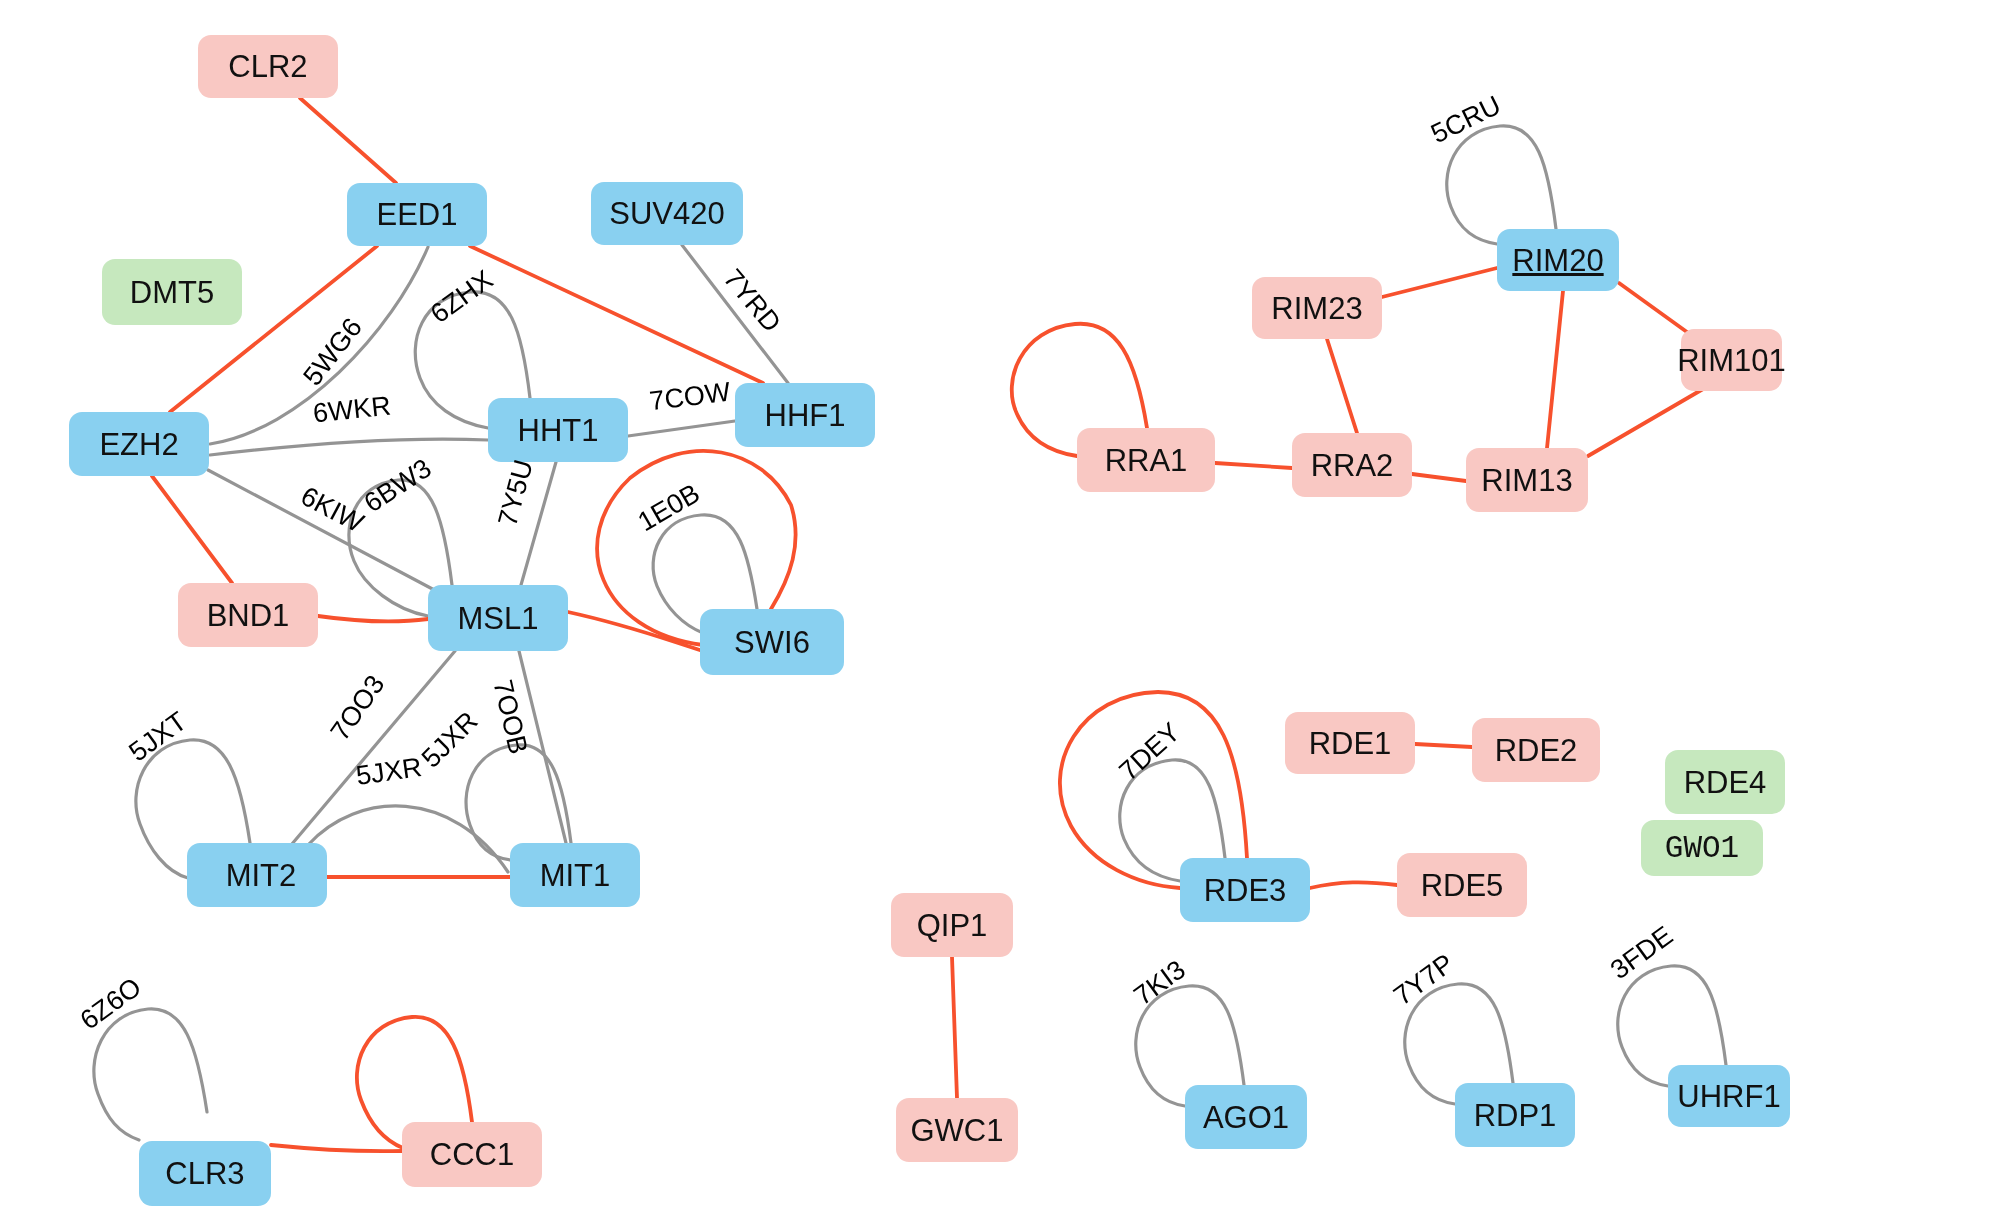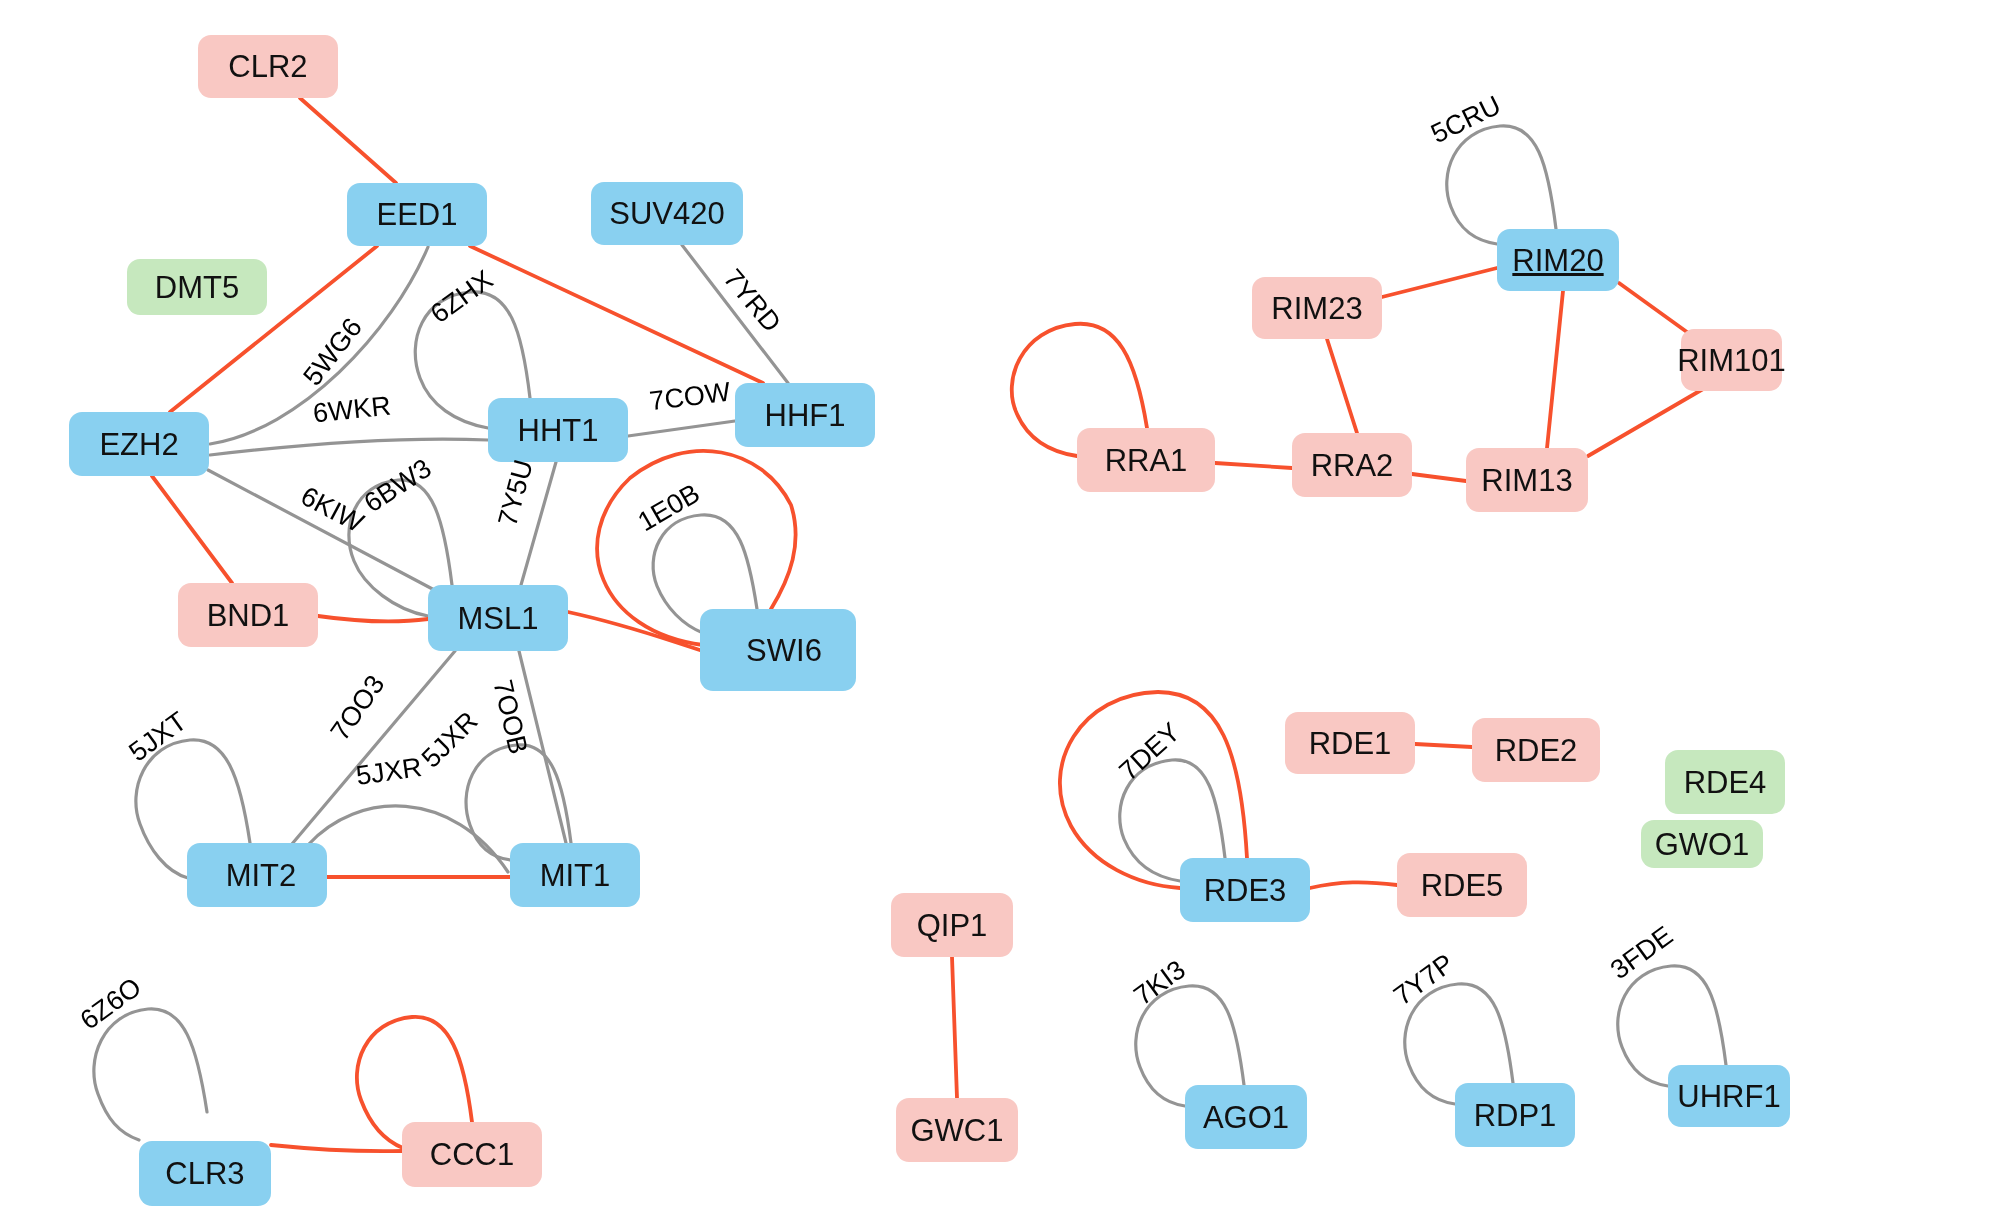--- a/index.html
+++ b/index.html
@@ -71,41 +71,41 @@
     <path class="edge-red" d="M 1412,474 L 1466,481"></path>
     <path class="edge-red" d="M 1415,744 L 1472,747"></path>
     <path class="edge-red" d="M 1310,888 C 1340,881 1365,881 1397,885"></path>
     <path class="edge-red" d="M 1247,858 C 1241,752 1220,692 1158,692 C 1082,693 1038,765 1071,826 C 1092,864 1136,885 1180,888"></path>
     <path class="edge-red" d="M 952,957 L 957,1098"></path>
   </svg>
 
   <div class="node pink" style="left:198px;top:35px;width:140px;height:63px;">CLR2</div>
   <div class="node blue" style="left:347px;top:183px;width:140px;height:63px;">EED1</div>
   <div class="node blue" style="left:591px;top:182px;width:152px;height:63px;">SUV420</div>
-  <div class="node green" style="left:127px;top:259px;width:140px;height:56px;">DMT5</div>
+  <div class="node green" style="left:102px;top:259px;width:140px;height:66px;">DMT5</div>
   <div class="node blue" style="left:69px;top:412px;width:140px;height:64px;">EZH2</div>
   <div class="node blue" style="left:488px;top:398px;width:140px;height:64px;">HHT1</div>
   <div class="node blue" style="left:735px;top:383px;width:140px;height:64px;">HHF1</div>
   <div class="node pink" style="left:178px;top:583px;width:140px;height:64px;">BND1</div>
   <div class="node blue" style="left:428px;top:585px;width:140px;height:66px;">MSL1</div>
-  <div class="node blue" style="left:700px;top:609px;width:144px;height:82px;padding-left:12px;">SWI6</div>
+  <div class="node blue" style="left:700px;top:609px;width:144px;height:66px;">SWI6</div>
   <div class="node blue" style="left:187px;top:843px;width:132px;height:64px;padding-left:8px;">MIT2</div>
   <div class="node blue" style="left:510px;top:843px;width:130px;height:64px;">MIT1</div>
   <div class="node blue" style="left:139px;top:1112px;width:132px;height:65px;margin-top:29px;">CLR3</div>
   <div class="node pink" style="left:402px;top:1122px;width:140px;height:65px;">CCC1</div>
   <div class="node blue" style="left:1497px;top:229px;width:122px;height:62px;text-decoration:underline;">RIM20</div>
   <div class="node pink" style="left:1252px;top:277px;width:130px;height:62px;">RIM23</div>
   <div class="node pink" style="left:1681px;top:329px;width:101px;height:62px;">RIM101</div>
   <div class="node pink" style="left:1077px;top:428px;width:138px;height:64px;">RRA1</div>
   <div class="node pink" style="left:1292px;top:433px;width:120px;height:64px;">RRA2</div>
   <div class="node pink" style="left:1466px;top:448px;width:122px;height:64px;">RIM13</div>
   <div class="node pink" style="left:1285px;top:712px;width:130px;height:62px;">RDE1</div>
   <div class="node pink" style="left:1472px;top:718px;width:128px;height:64px;">RDE2</div>
   <div class="node green" style="left:1665px;top:705px;width:120px;height:64px;margin-top:45px;">RDE4</div>
-  <div class="node green" style="left:1641px;top:820px;width:122px;height:48px;">GWO1</div>
+  <div class="node green" style="left:1641px;top:820px;width:122px;height:56px;font-family:Liberation Mono, monospace;">GWO1</div>
   <div class="node blue" style="left:1180px;top:858px;width:130px;height:64px;">RDE3</div>
   <div class="node pink" style="left:1397px;top:853px;width:130px;height:64px;">RDE5</div>
   <div class="node pink" style="left:891px;top:893px;width:122px;height:64px;">QIP1</div>
   <div class="node pink" style="left:896px;top:1098px;width:122px;height:64px;">GWC1</div>
   <div class="node blue" style="left:1185px;top:1085px;width:122px;height:64px;">AGO1</div>
   <div class="node blue" style="left:1455px;top:1083px;width:120px;height:64px;">RDP1</div>
   <div class="node blue" style="left:1668px;top:1065px;width:122px;height:62px;">UHRF1</div>
 
   <div class="edge-label" style="left:333px;top:352px;--r:-52deg;">5WG6</div>
   <div class="edge-label" style="left:462px;top:297px;--r:-36deg;">6ZHX</div>

